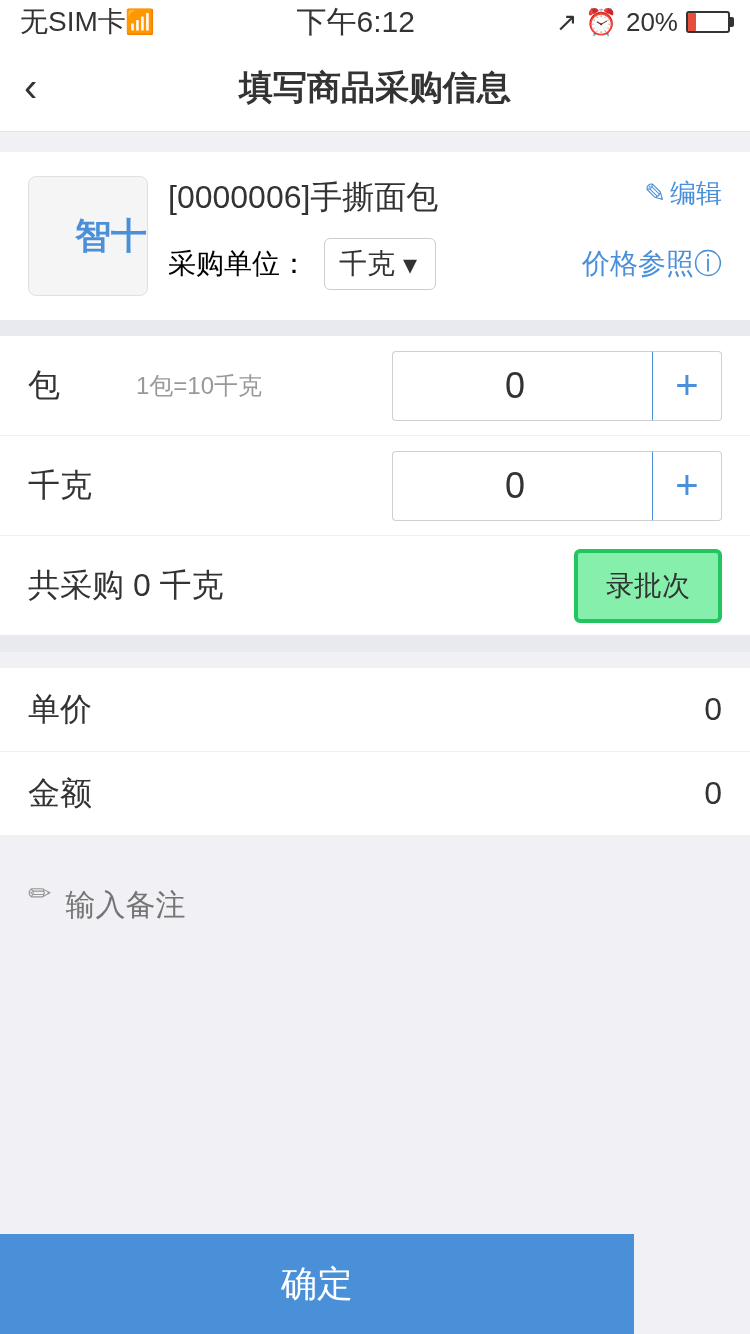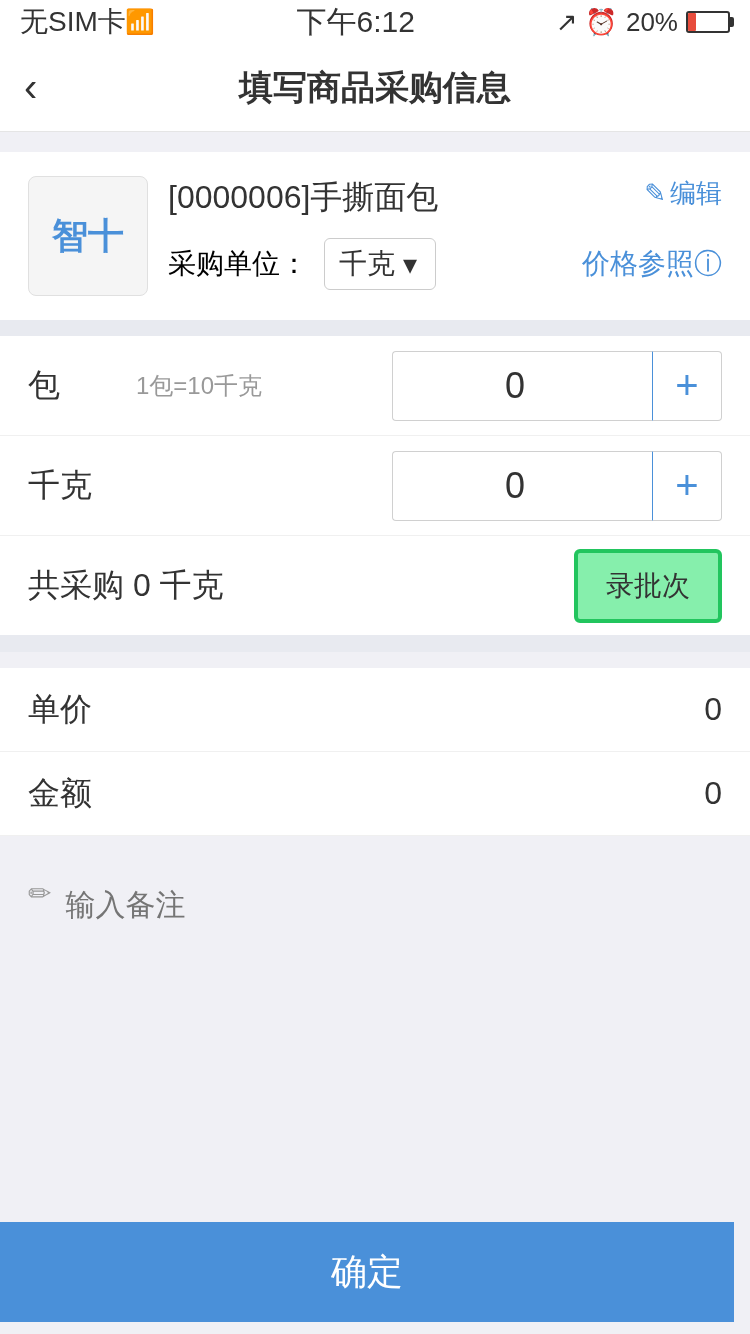--- a/index.html
+++ b/index.html
@@ -85,21 +85,21 @@
       gap: 20px;
     }
     .product-image {
       width: 120px;
       height: 120px;
       background: #f5f5f5;
       border: 1px solid #e0e0e0;
       border-radius: 8px;
       display: flex;
       align-items: center;
-      justify-content: center;
+      justify-content: flex-end;
       flex-shrink: 0;
       color: #4a90d9;
       font-size: 36px;
       font-weight: bold;
     }
     .product-info { flex: 1; }
     .product-name-row {
       display: flex;
       align-items: flex-start;
       justify-content: space-between;
@@ -265,33 +265,33 @@
       border: none;
       font-size: 30px;
       color: #999;
       outline: none;
       flex: 1;
       margin-top: 24px;
     }
 
     
     .confirm-btn {
-      width: 734px;
+      width: 634px;
       height: 100px;
       background: #4a90d9;
       border: none;
       font-size: 36px;
       color: #fff;
       font-weight: 500;
       cursor: pointer;
       display: flex;
       align-items: center;
       justify-content: center;
       position: fixed;
-      bottom: 12px;
+      bottom: 0;
       left: 0;
     }
 
     .main-content {
       padding-bottom: 100px;
     }
 
     .wifi-icon { font-size: 24px; }
   </style>
 </head>

